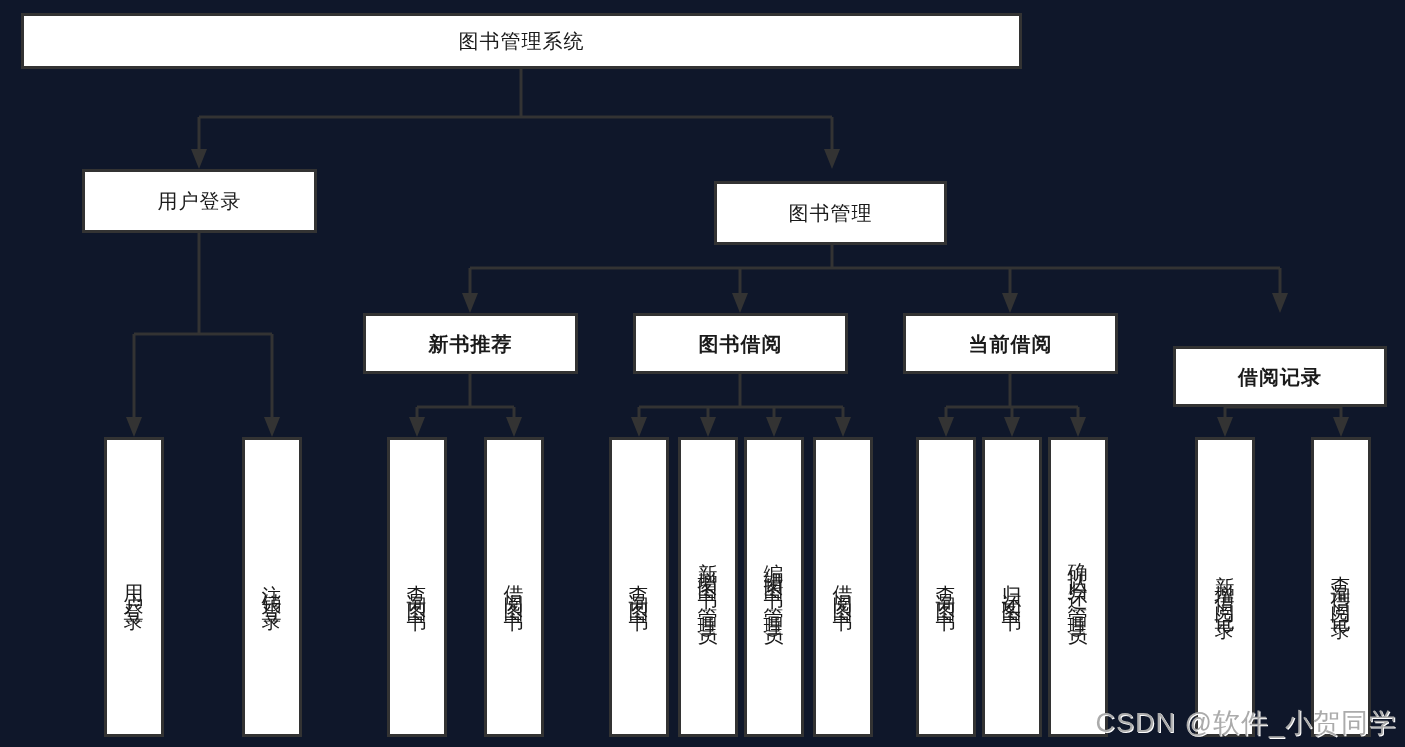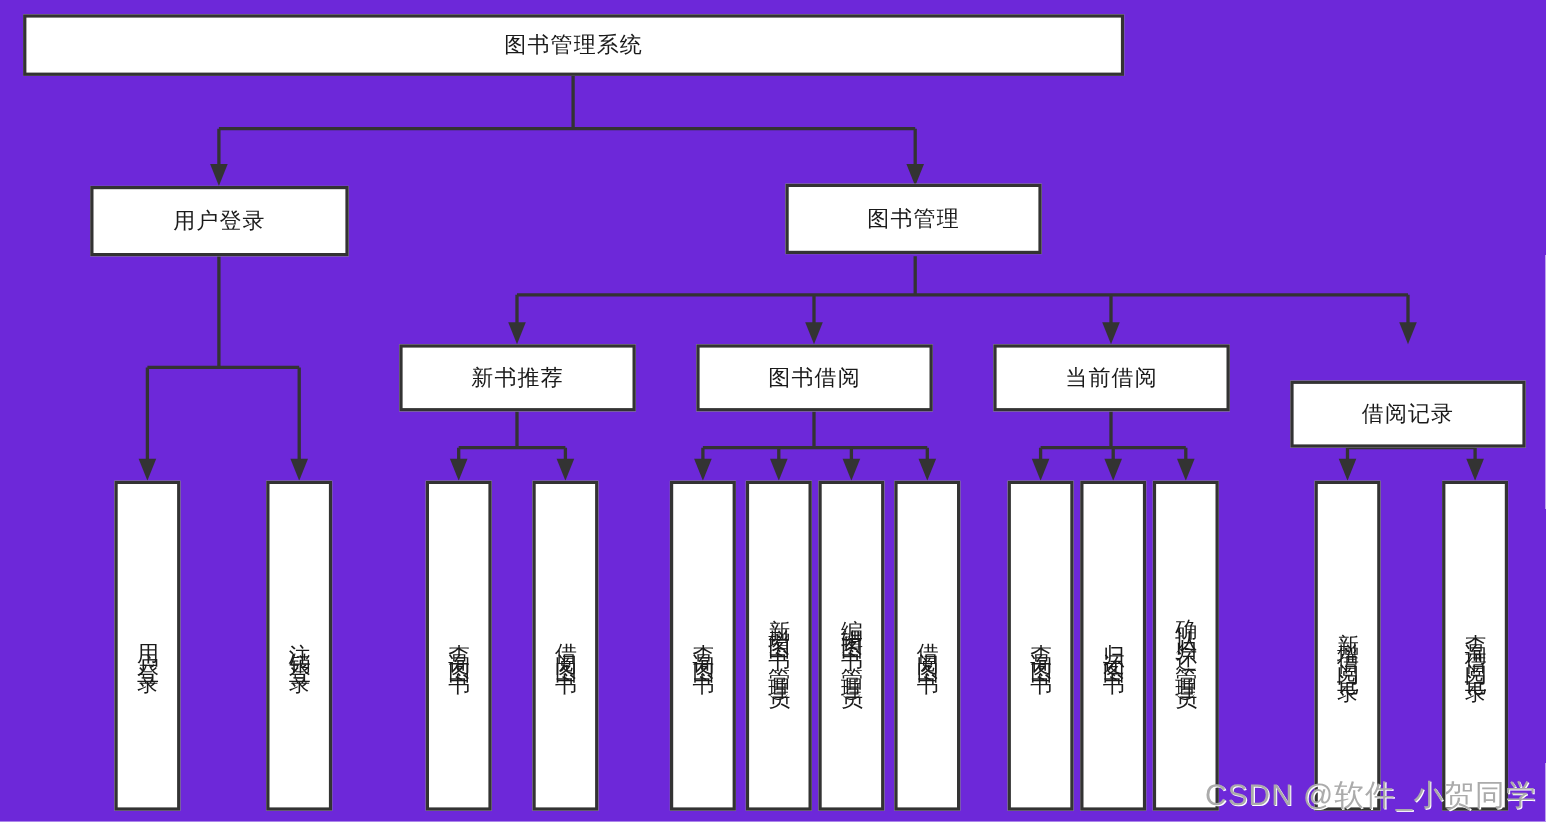--- a/index.html
+++ b/index.html
@@ -1,20 +1,20 @@
 <!DOCTYPE html>
 <html><head>
 <meta charset="utf-8">
 <style>
   html, body { margin: 0; padding: 0; background: #ffffff; }
   .stage {
     position: relative;
     width: 1405px;
     height: 747px;
-    background: #6d28d9;
+    background: #0f172a;
     font-family: "Liberation Sans", sans-serif;
     overflow: hidden;
   }
   .wires {
     position: absolute;
     left: 0; top: 0;
     width: 1405px; height: 747px;
   }
   .wires path { stroke: #333333; stroke-width: 3; fill: none; }
   .wires polygon { fill: #333333; stroke: none; }
@@ -29,22 +29,22 @@
     color: #1a1a1a;
   }
   .hlabel {
     font-size: 20px;
     letter-spacing: 1px;
     white-space: nowrap;
     line-height: 1;
   }
   .root-box  { left: 21px;  top: 13px;  width: 1001px; height: 56px; }
   .l2-a      { left: 82px;  top: 169px; width: 235px;  height: 64px; }
-  .l2-b      { left: 714px; top: 167px; width: 233px;  height: 64px; text-align: center; }
-  .l3        { top: 313px; height: 61px; width: 215px; }
+  .l2-b      { left: 714px; top: 181px; width: 233px;  height: 64px; text-align: center; }
+  .l3        { top: 313px; height: 61px; width: 215px; font-weight: bold; }
   .l3-a      { left: 363px; }
   .l3-b      { left: 633px; }
   .l3-c      { left: 903px; }
   .l3-d      { left: 1173px; width: 214px; margin-top: 33px; }
   .leaf      { top: 437px; height: 300px; width: 60px; }
   .vlabel {
     writing-mode: vertical-rl;
     text-orientation: mixed;
     font-size: 20px;
     letter-spacing: 9px;

